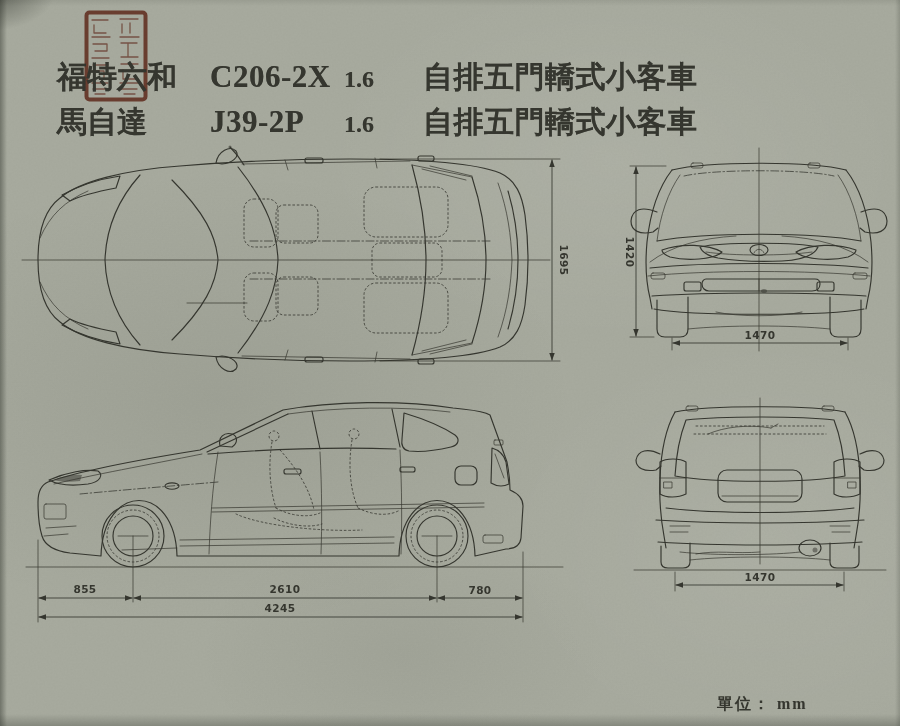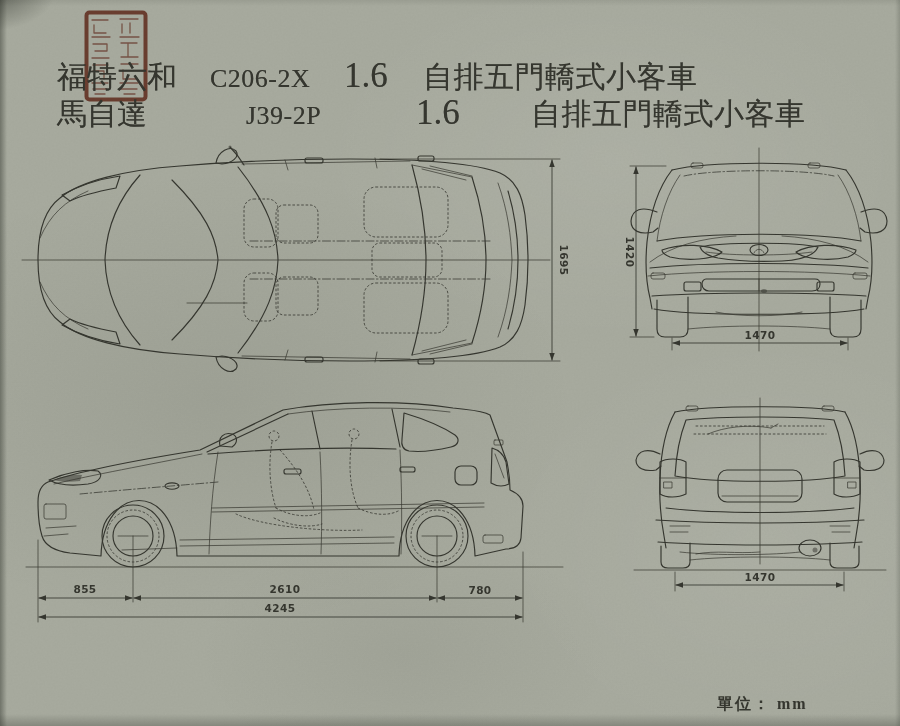--- a/index.html
+++ b/index.html
@@ -17,28 +17,28 @@
       radial-gradient(520px 330px at 24% 55%, rgba(30,33,26,.07), rgba(30,33,26,0) 70%),
       radial-gradient(380px 300px at 85% 75%, rgba(255,255,255,.06), rgba(255,255,255,0) 70%),
       radial-gradient(300px 180px at 45% 90%, rgba(30,33,26,.05), rgba(30,33,26,0) 70%);
     font-family:"Liberation Serif",serif;
   }
   .grain{position:absolute;left:0;top:0;z-index:9;pointer-events:none;}
   
   .header-row{
     position:absolute;left:57px;z-index:3;display:flex;align-items:baseline;
     white-space:nowrap;color:var(--ink,#2f3029);
-    font-weight:400;font-size:30px;line-height:36px;
+    font-weight:700;font-size:30px;line-height:36px;
     text-shadow:0 0 .5px rgba(47,48,41,.6);
   }
   .row-1{top:19px;}
-  .row-2{top:56px;gap:36px;}
+  .row-2{top:64px;}
   .h-make{display:inline-block;width:153px;}
-  .h-model{display:inline-block;width:134px;font-size:26px;letter-spacing:.5px;}
-  .h-disp{display:inline-block;width:79px;font-size:35px;}
+  .h-model{display:inline-block;width:134px;font-size:31px;letter-spacing:.5px;}
+  .h-disp{display:inline-block;width:79px;font-size:24px;}
   .h-desc{display:inline-block;letter-spacing:.5px;margin-top:40px;}
   
   .seal{position:absolute;left:84px;top:10px;z-index:2;opacity:.85;mix-blend-mode:multiply;}
   .seal *{stroke:var(--seal,#8e3a28);fill:none;stroke-linecap:round;stroke-linejoin:round;}
   
   .bp{position:absolute;z-index:4;overflow:visible;}
   .bp path,.bp line,.bp circle,.bp ellipse,.bp rect,.bp polyline{
     fill:none;stroke:var(--ink,#33342d);stroke-width:1.15;
     stroke-linecap:round;stroke-linejoin:round;}
   .bp .thin{stroke-width:.7;}

